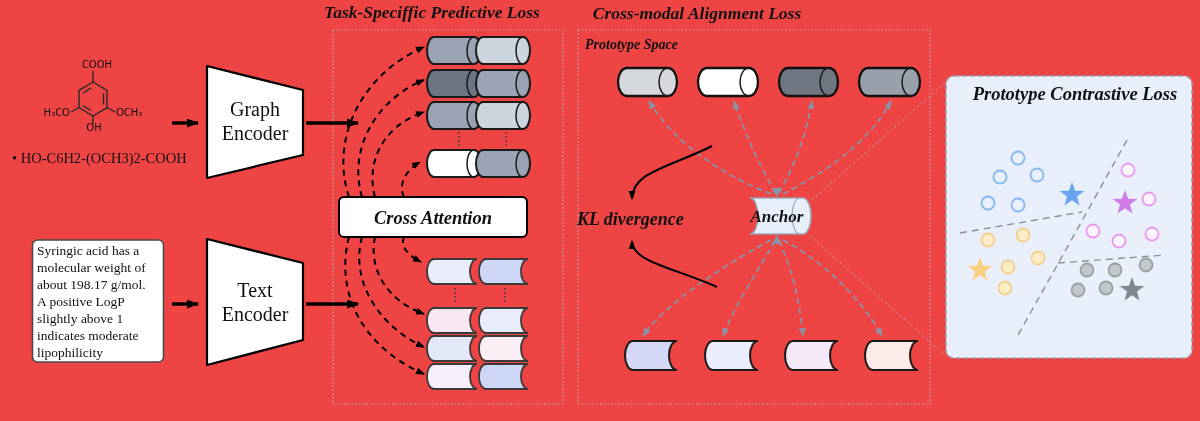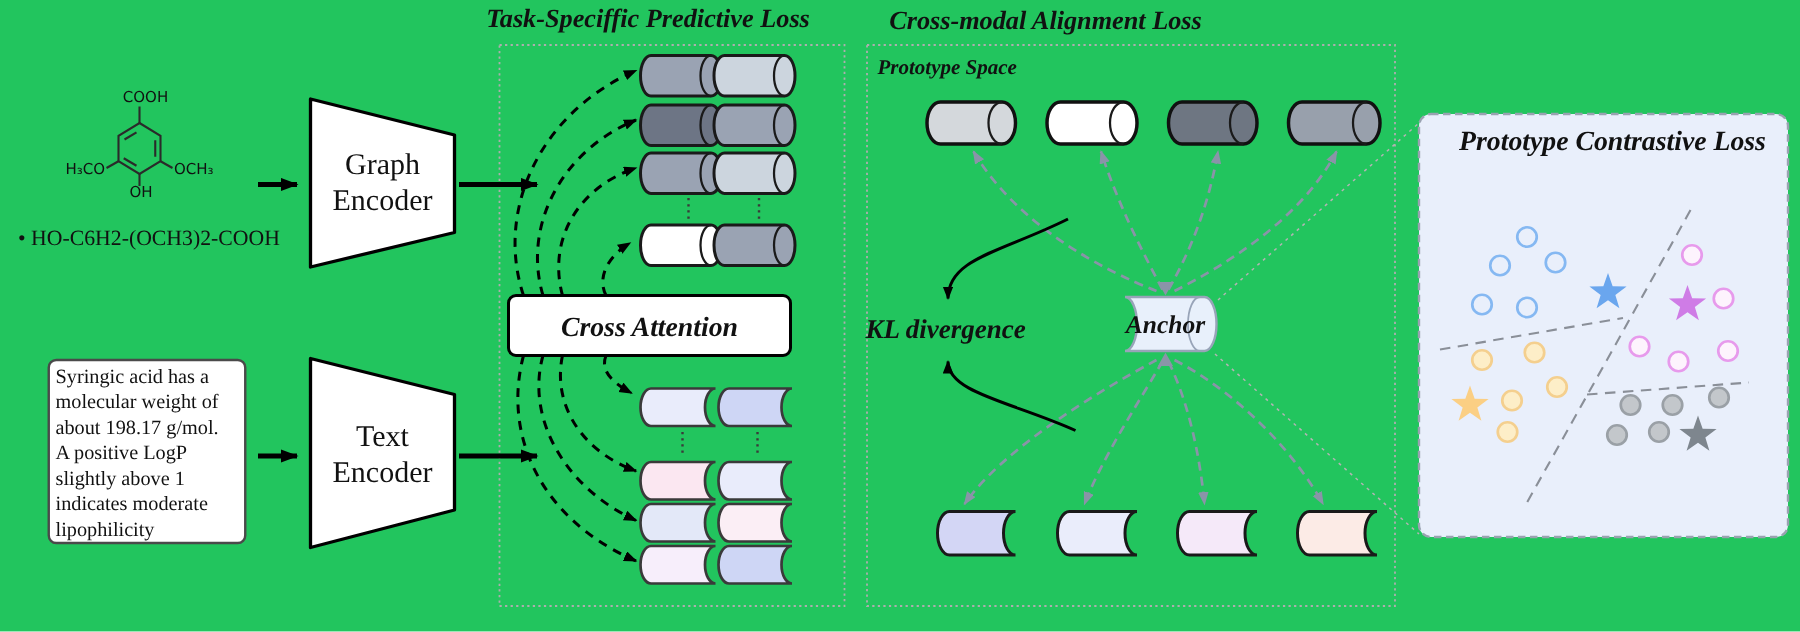--- a/index.html
+++ b/index.html
@@ -1,16 +1,16 @@
 <!DOCTYPE html>
 <html><head>
 <meta charset="utf-8">
 <style>
   html,body{margin:0;padding:0;background:#ffffff;}
-  .stage{position:relative;width:1200px;height:421px;background:#22c55e;overflow:hidden;}
+  .stage{position:relative;width:1200px;height:421px;background:#ef4444;overflow:hidden;}
   svg{display:block;}
   text{fill:#111;}
   .t-title{font:italic bold 17.5px "Liberation Serif",serif;text-anchor:middle;}
   .t-paneltitle{font:italic bold 18.5px "Liberation Serif",serif;text-anchor:middle;}
   .t-protospace{font:italic bold 14px "Liberation Serif",serif;}
   .t-kl{font:italic bold 18px "Liberation Serif",serif;}
   .t-anchor{font:italic bold 17px "Liberation Serif",serif;text-anchor:middle;}
   .t-xattn{font:italic bold 18.5px "Liberation Serif",serif;text-anchor:middle;}
   .t-enc{font:20px "Liberation Serif",serif;text-anchor:middle;}
   .t-desc{font:13.5px "Liberation Serif",serif;}

